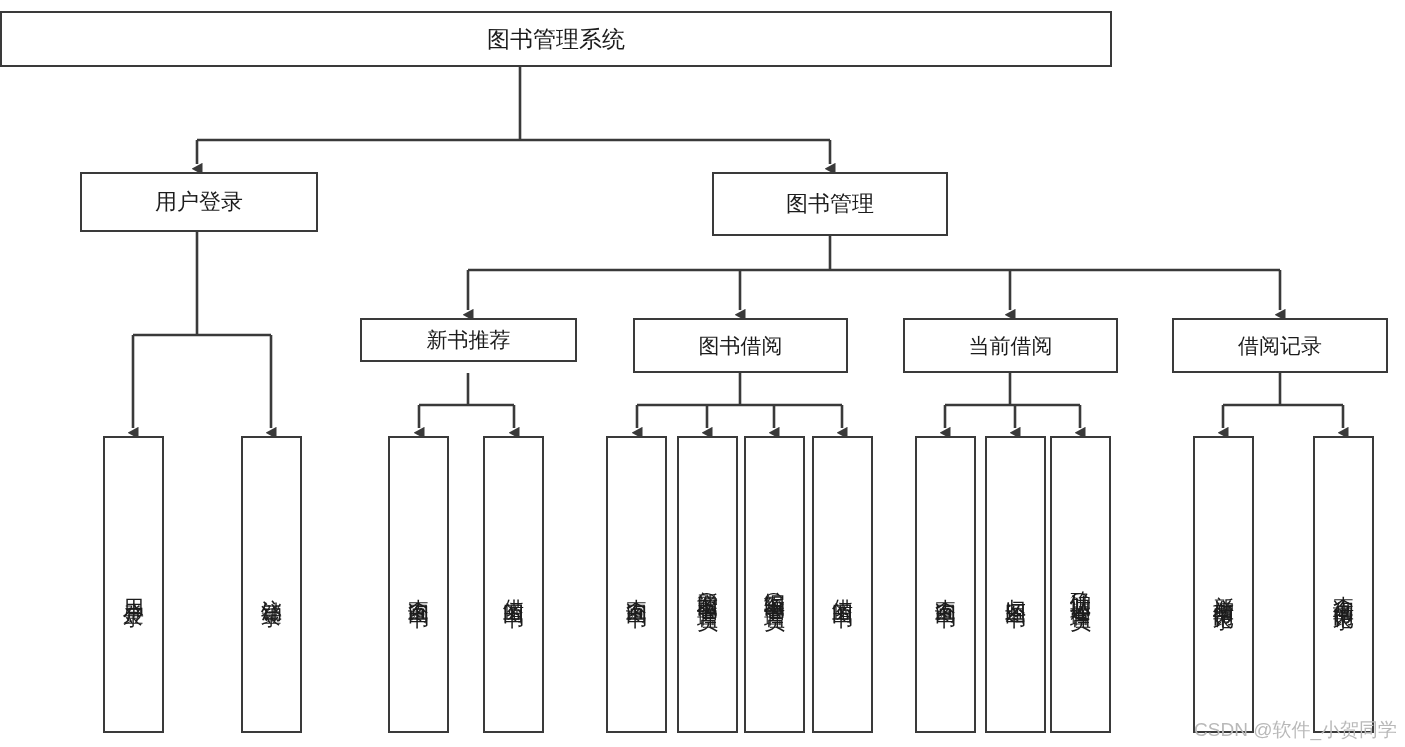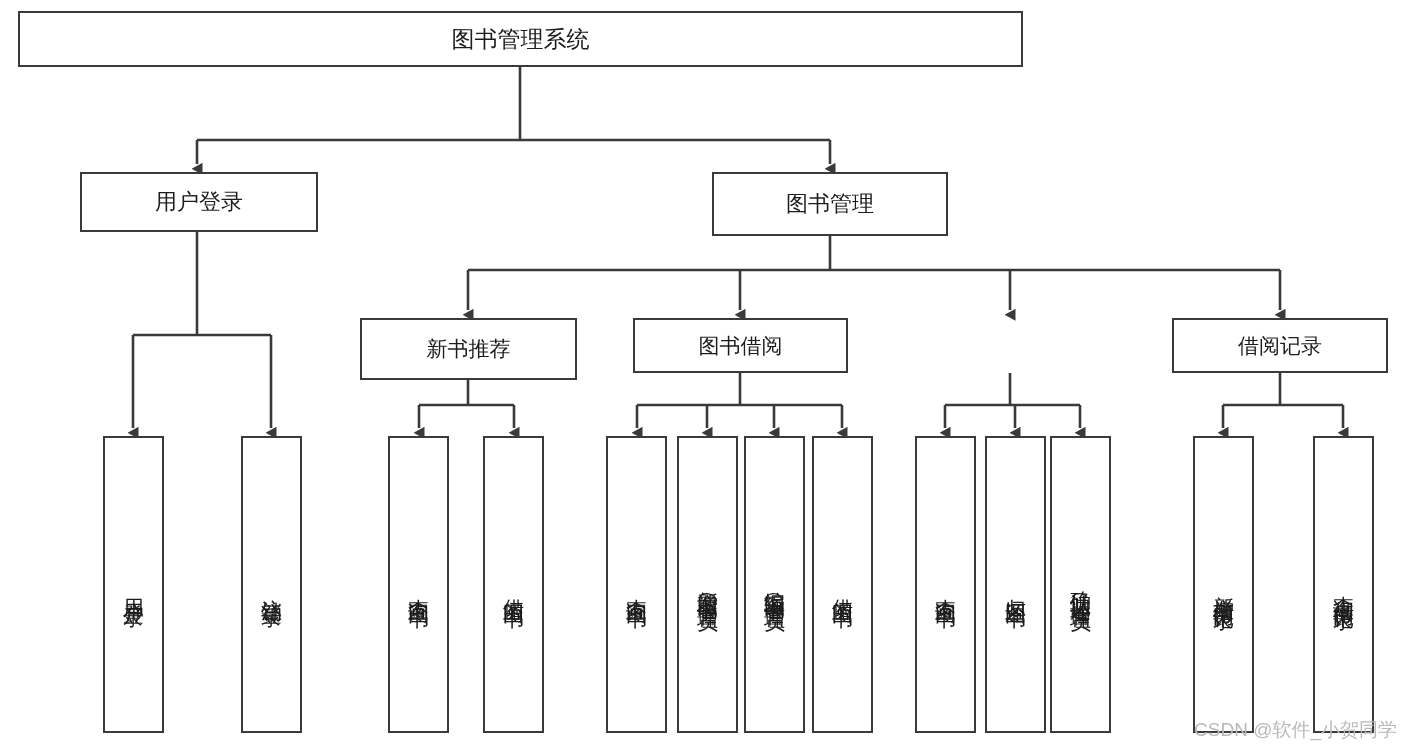--- a/index.html
+++ b/index.html
@@ -119,37 +119,40 @@
       <path d="M1015,405 L1015,428" marker-end="url(#arrow)"></path>
       <path d="M1080,405 L1080,428" marker-end="url(#arrow)"></path>
 
       <path d="M1280,373 L1280,405"></path>
       <path d="M1223,405 L1343,405"></path>
       <path d="M1223,405 L1223,428" marker-end="url(#arrow)"></path>
       <path d="M1343,405 L1343,428" marker-end="url(#arrow)"></path>
     </g>
   </svg>
 
-  <div class="node root" style="left:18px; top:11px; width:1005px; height:56px;">
+  <div class="node root" style="left:0; top:11px; width:1112px; height:56px;">
     <span class="lbl">图书管理系统</span>
   </div>
 
   <div class="node level2" style="left:80px; top:172px; width:238px; height:60px;">
     <span class="lbl">用户登录</span>
   </div>
   <div class="node level2" style="left:712px; top:172px; width:236px; height:64px;">
     <span class="lbl">图书管理</span>
   </div>
 
-  <div class="node level3" style="left:360px; top:318px; width:217px; height:62px;">
+  <div class="node level3" style="left:360px; top:318px; width:217px; height:44px;">
     <span class="lbl">新书推荐</span>
   </div>
   <div class="node level3" style="left:633px; top:318px; width:215px; height:55px;">
     <span class="lbl">图书借阅</span>
   </div>
+  <div class="node level3" style="left:903px; top:318px; width:215px; height:55px;">
+    <span class="lbl">当前借阅</span>
+  </div>
   <div class="node level3" style="left:1172px; top:318px; width:216px; height:55px;">
     <span class="lbl">借阅记录</span>
   </div>
 
   <div class="node leaf" style="left:103px; top:436px; width:61px; height:297px;">
     <span class="lbl">用户登录</span>
   </div>
   <div class="node leaf" style="left:241px; top:436px; width:61px; height:297px;">
     <span class="lbl">注销登录</span>
   </div>

